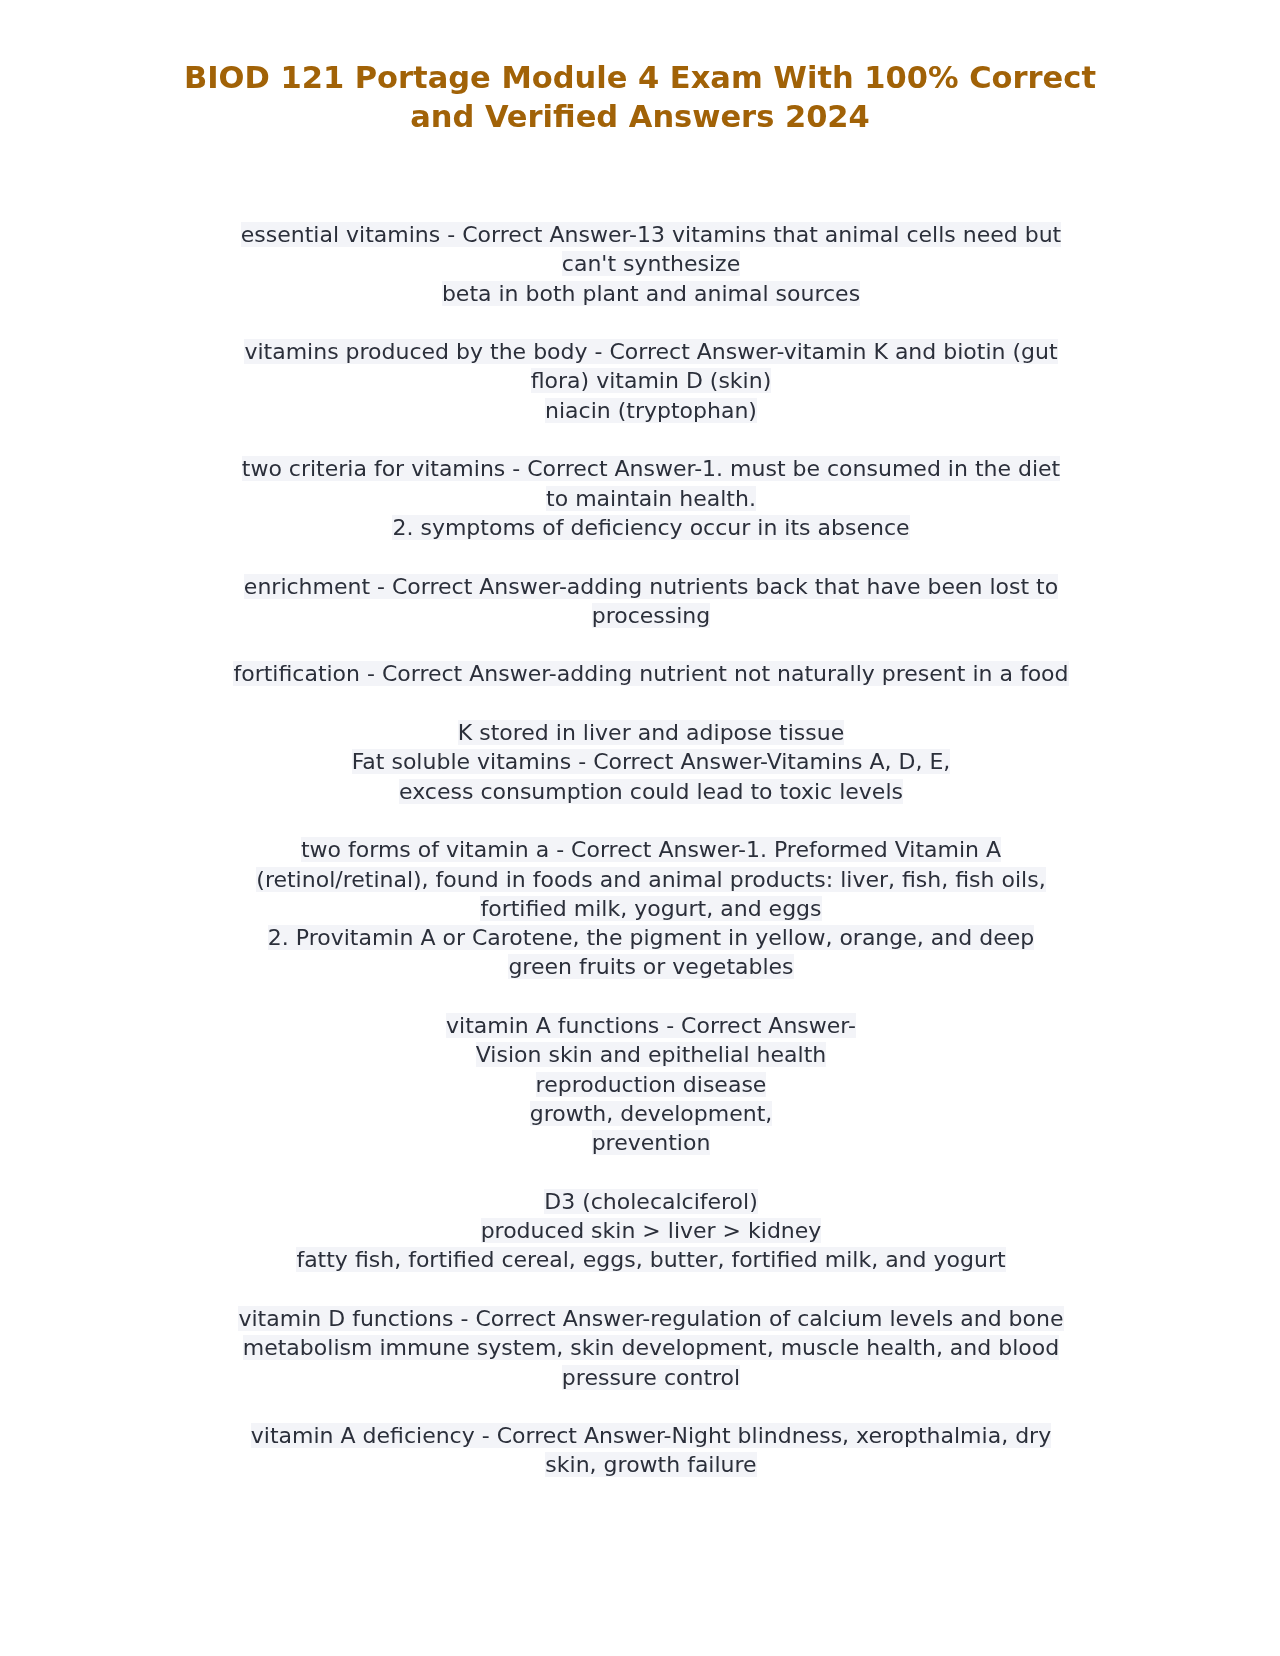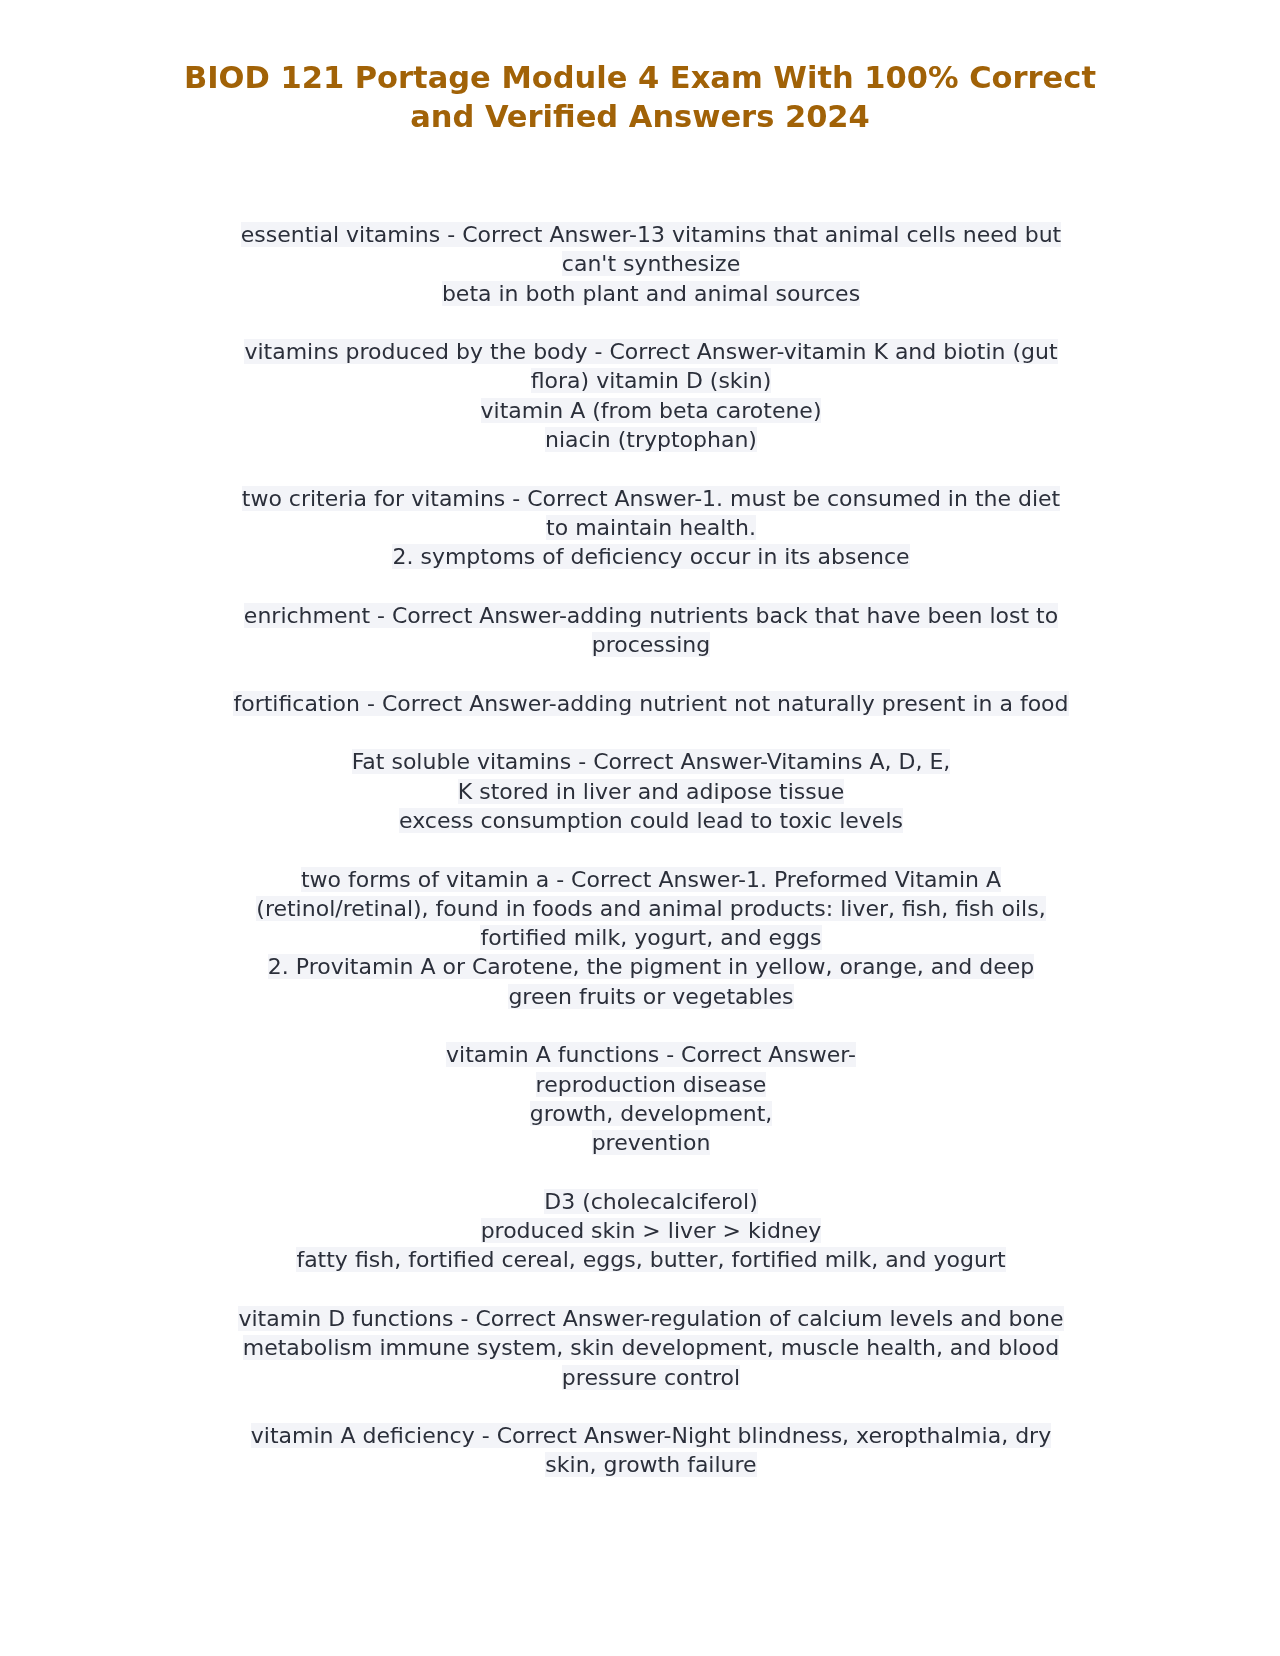--- a/index.html
+++ b/index.html
@@ -72,55 +72,55 @@
 
     <div class="qa-block">
       <span class="line"><span>essential vitamins - Correct Answer-13 vitamins that animal cells need but</span></span>
       <span class="line"><span>can't synthesize</span></span>
       <span class="line"><span>beta in both plant and animal sources</span></span>
     </div>
 
     <div class="qa-block">
       <span class="line"><span>vitamins produced by the body - Correct Answer-vitamin K and biotin (gut</span></span>
       <span class="line"><span>flora) vitamin D (skin)</span></span>
-      <span class="line"><span>vitamin A (from beta carotene)</span></span>
       <span class="line"><span>niacin (tryptophan)</span></span>
     </div>
 
     <div class="qa-block">
       <span class="line"><span>two criteria for vitamins - Correct Answer-1. must be consumed in the diet</span></span>
       <span class="line"><span>to maintain health.</span></span>
       <span class="line"><span>2. symptoms of deficiency occur in its absence</span></span>
     </div>
 
     <div class="qa-block">
       <span class="line"><span>enrichment - Correct Answer-adding nutrients back that have been lost to</span></span>
       <span class="line"><span>processing</span></span>
     </div>
 
     <div class="qa-block">
       <span class="line"><span>fortification - Correct Answer-adding nutrient not naturally present in a food</span></span>
     </div>
 
     <div class="qa-block">
+      <span class="line"><span>K stored in liver and adipose tissue</span></span>
       <span class="line"><span>Fat soluble vitamins - Correct Answer-Vitamins A, D, E,</span></span>
-      <span class="line"><span>K stored in liver and adipose tissue</span></span>
       <span class="line"><span>excess consumption could lead to toxic levels</span></span>
     </div>
 
     <div class="qa-block">
       <span class="line"><span>two forms of vitamin a - Correct Answer-1. Preformed Vitamin A</span></span>
       <span class="line"><span>(retinol/retinal), found in foods and animal products: liver, fish, fish oils,</span></span>
       <span class="line"><span>fortified milk, yogurt, and eggs</span></span>
       <span class="line"><span>2. Provitamin A or Carotene, the pigment in yellow, orange, and deep</span></span>
       <span class="line"><span>green fruits or vegetables</span></span>
     </div>
 
     <div class="qa-block">
       <span class="line"><span>vitamin A functions - Correct Answer-</span></span>
+      <span class="line"><span>Vision skin and epithelial health</span></span>
       <span class="line"><span>reproduction disease</span></span>
       <span class="line"><span>growth, development,</span></span>
       <span class="line"><span>prevention</span></span>
     </div>
 
     <div class="qa-block">
       <span class="line"><span>D3 (cholecalciferol)</span></span>
       <span class="line"><span>produced skin &gt; liver &gt; kidney</span></span>
       <span class="line"><span>fatty fish, fortified cereal, eggs, butter, fortified milk, and yogurt</span></span>
     </div>

